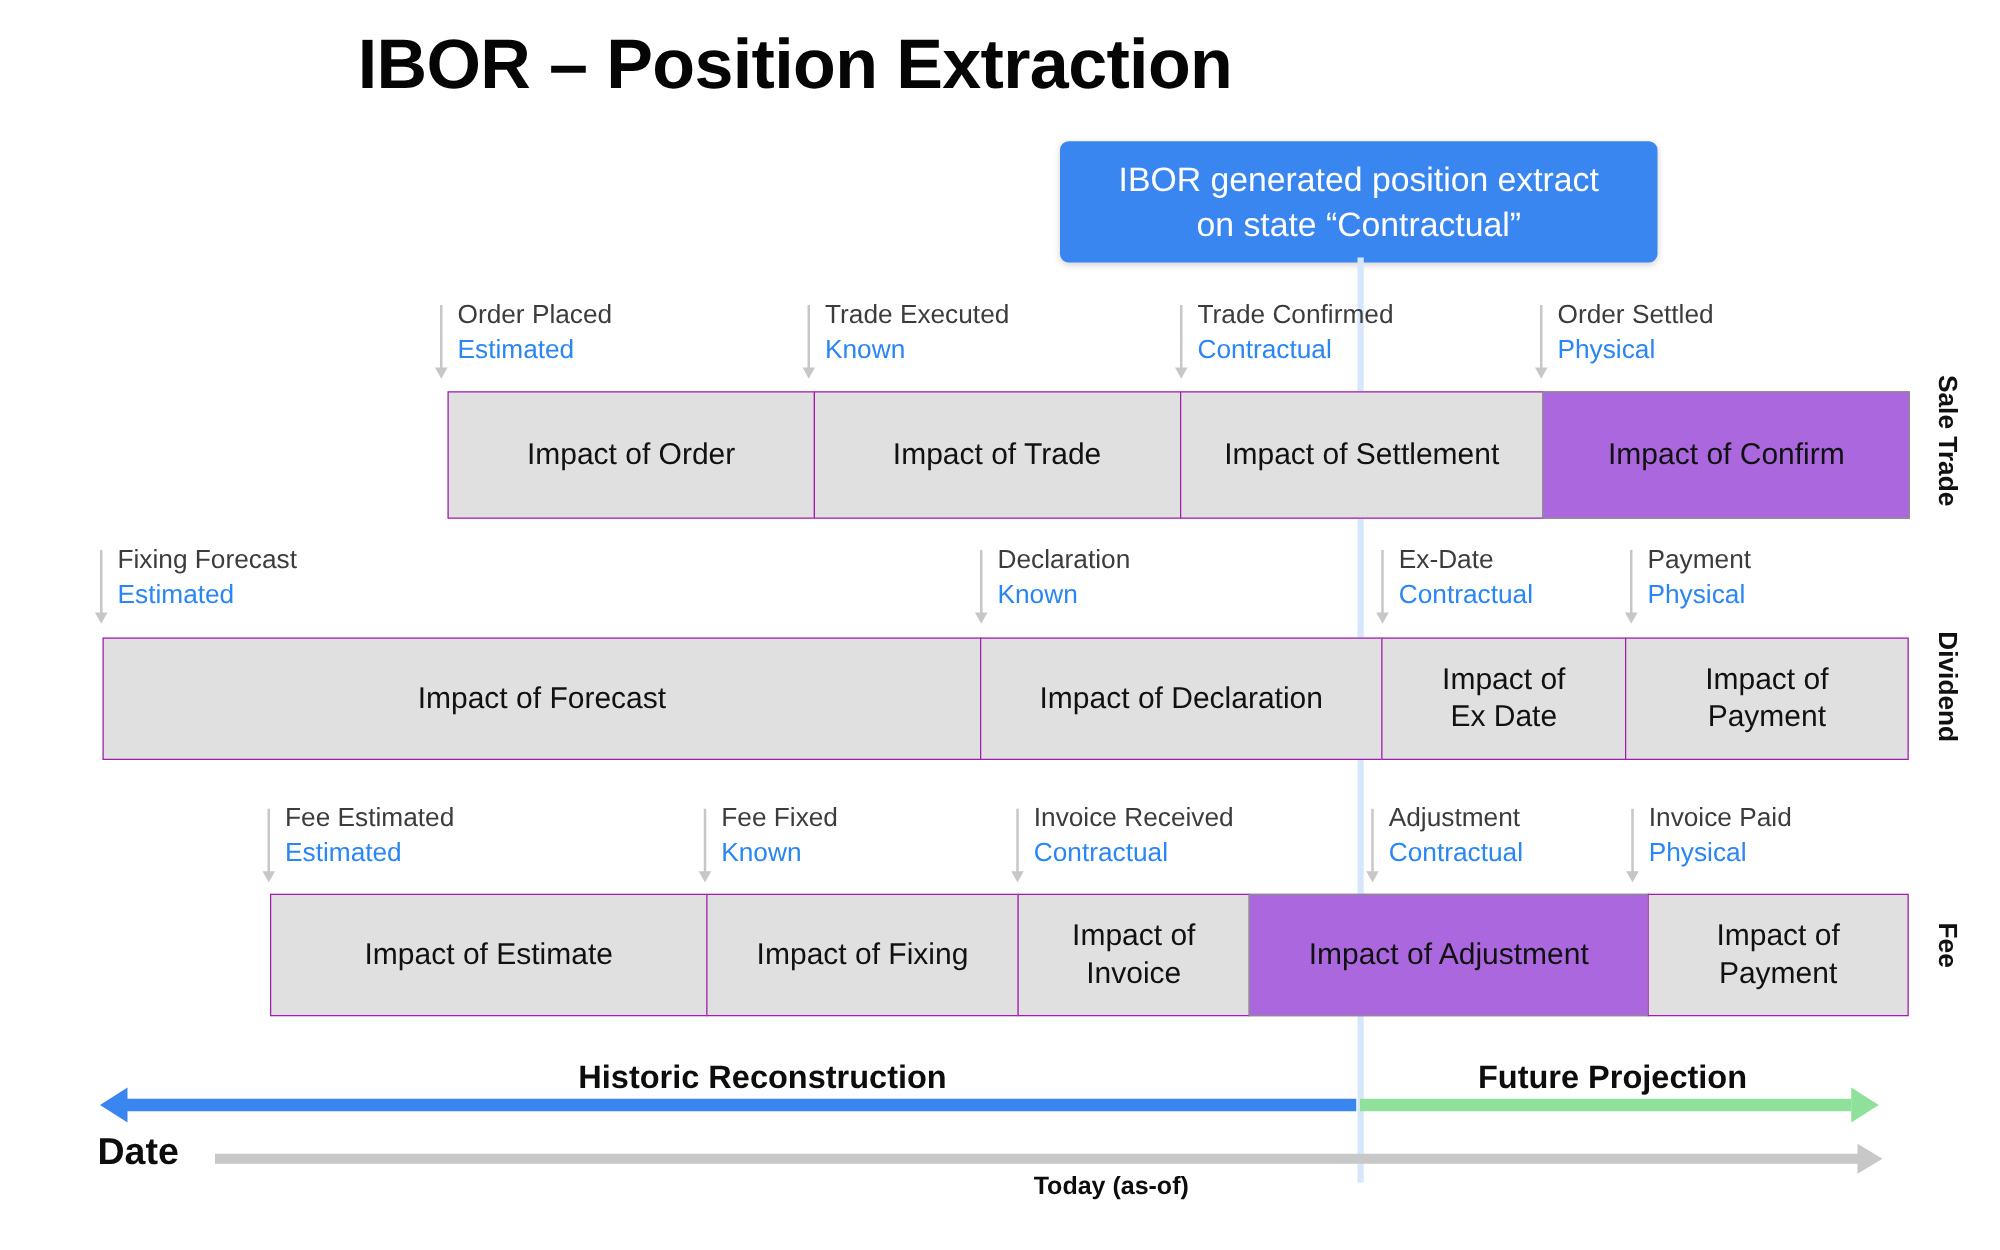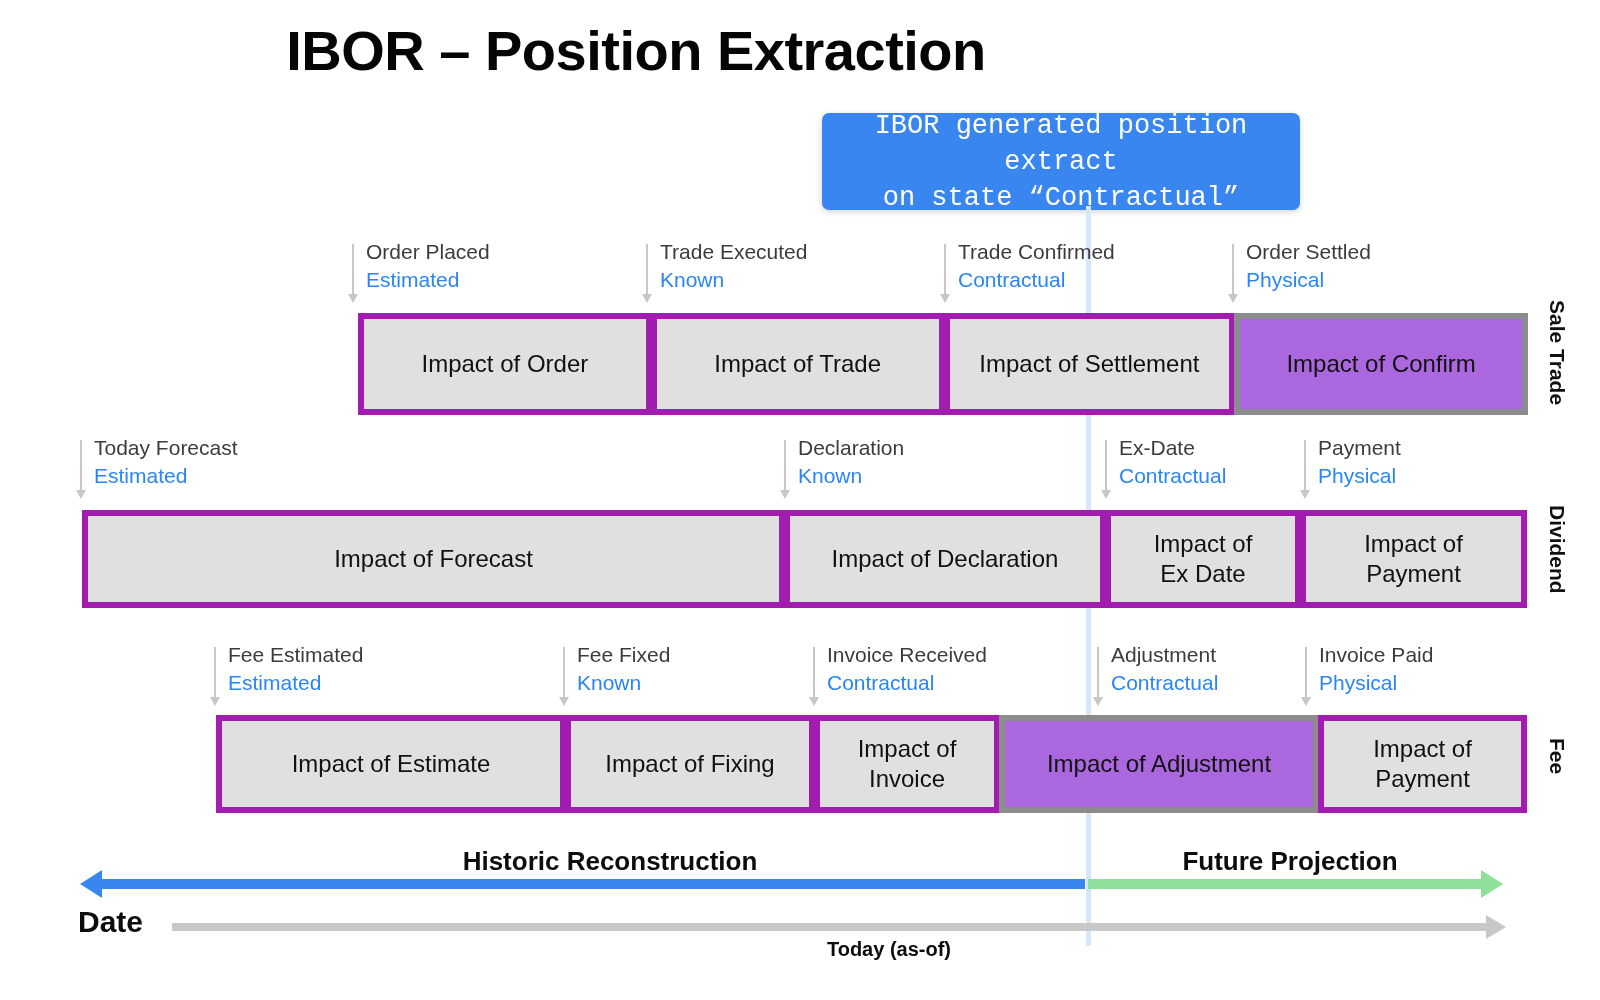--- a/index.html
+++ b/index.html
@@ -15,26 +15,26 @@
   
   .title{
     position:absolute;left:0;top:18px;width:1272px;
     text-align:center;
     font-size:56px;font-weight:bold;letter-spacing:-0.5px;
     color:#050505;
   }
 
   
   .callout{
-    position:absolute;left:822px;top:113px;width:478px;height:97px;
+    position:absolute;left:848px;top:113px;width:478px;height:97px;
     background:#3a86f0;border-radius:7px;
     box-shadow:0 2px 6px rgba(0,0,0,.18);
     color:#ffffff;font-size:27px;line-height:36px;
     display:flex;align-items:center;justify-content:center;text-align:center;
-    padding:0 12px;box-sizing:border-box;font-family:Liberation Mono, monospace;
+    padding:0 12px;box-sizing:border-box;
   }
 
   
   .today-line{
     position:absolute;left:1086px;top:206px;width:5px;height:740px;
     background:#d6e7fb;
   }
 
   
   .marker{position:absolute;}
@@ -52,21 +52,21 @@
   }
   .marker .m-state{
     position:absolute;left:14px;top:24px;white-space:nowrap;
     font-size:21px;color:#2a85f5;
   }
 
   
   .band{position:absolute;display:flex;box-sizing:border-box;}
   .cell{
     box-sizing:border-box;
-    border:6px solid #a21caf;
+    border:1px solid #a21caf;
     background:#e0e0e0;
     display:flex;align-items:center;justify-content:center;text-align:center;
     font-size:24px;color:#111111;line-height:30px;
     margin-left:-1px;
   }
   .cell:first-child{margin-left:0;}
   .cell.highlight{background:#ab68de;border-color:#8c8c8c;}
 
   
   .vlabel{
@@ -160,21 +160,21 @@
     <div class="cell" style="width:294px;">Impact of Order</div>
     <div class="cell" style="width:294px;">Impact of Trade</div>
     <div class="cell" style="width:292px;">Impact of Settlement</div>
     <div class="cell highlight" style="width:294px;">Impact of Confirm</div>
   </div>
   <div class="vlabel" style="left:1545px;top:300px;">Sale Trade</div>
 
   <div class="marker" style="left:80px;top:440px;">
     <div class="arrow-stem"></div>
     <div class="arrow-head"></div>
-    <div class="m-name">Today Forecast</div>
+    <div class="m-name">Fixing Forecast</div>
     <div class="m-state">Estimated</div>
   </div>
   <div class="marker" style="left:784px;top:440px;">
     <div class="arrow-stem"></div>
     <div class="arrow-head"></div>
     <div class="m-name">Declaration</div>
     <div class="m-state">Known</div>
   </div>
   <div class="marker" style="left:1105px;top:440px;">
     <div class="arrow-stem"></div>

